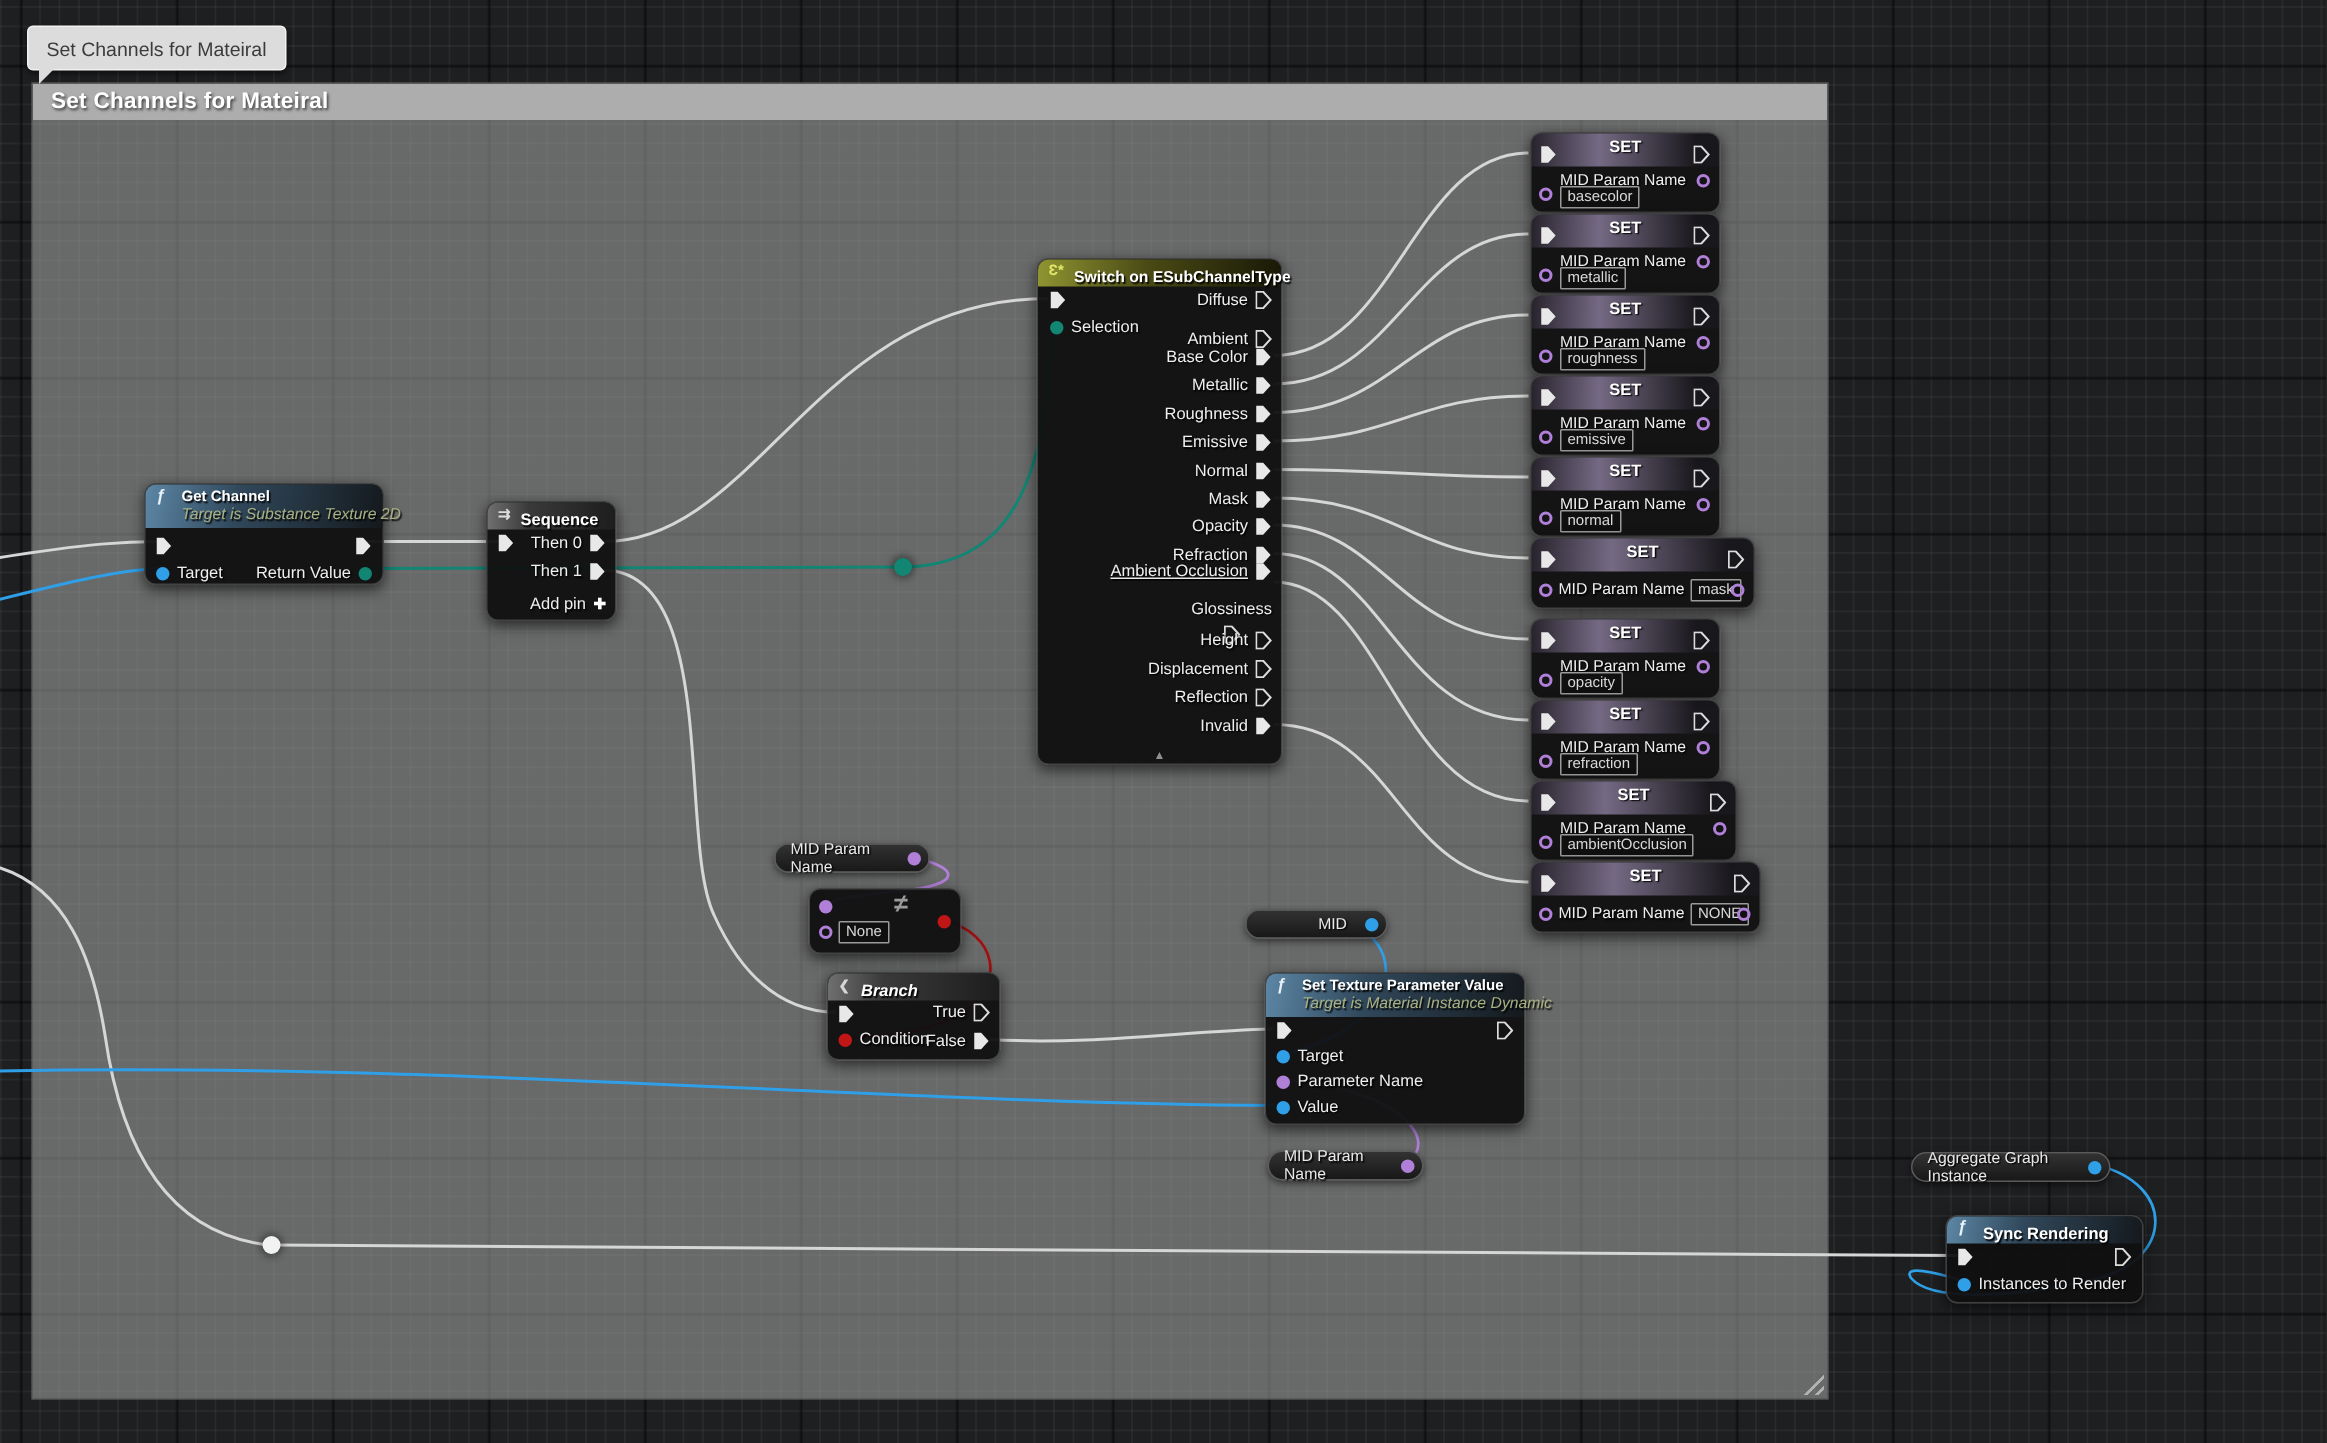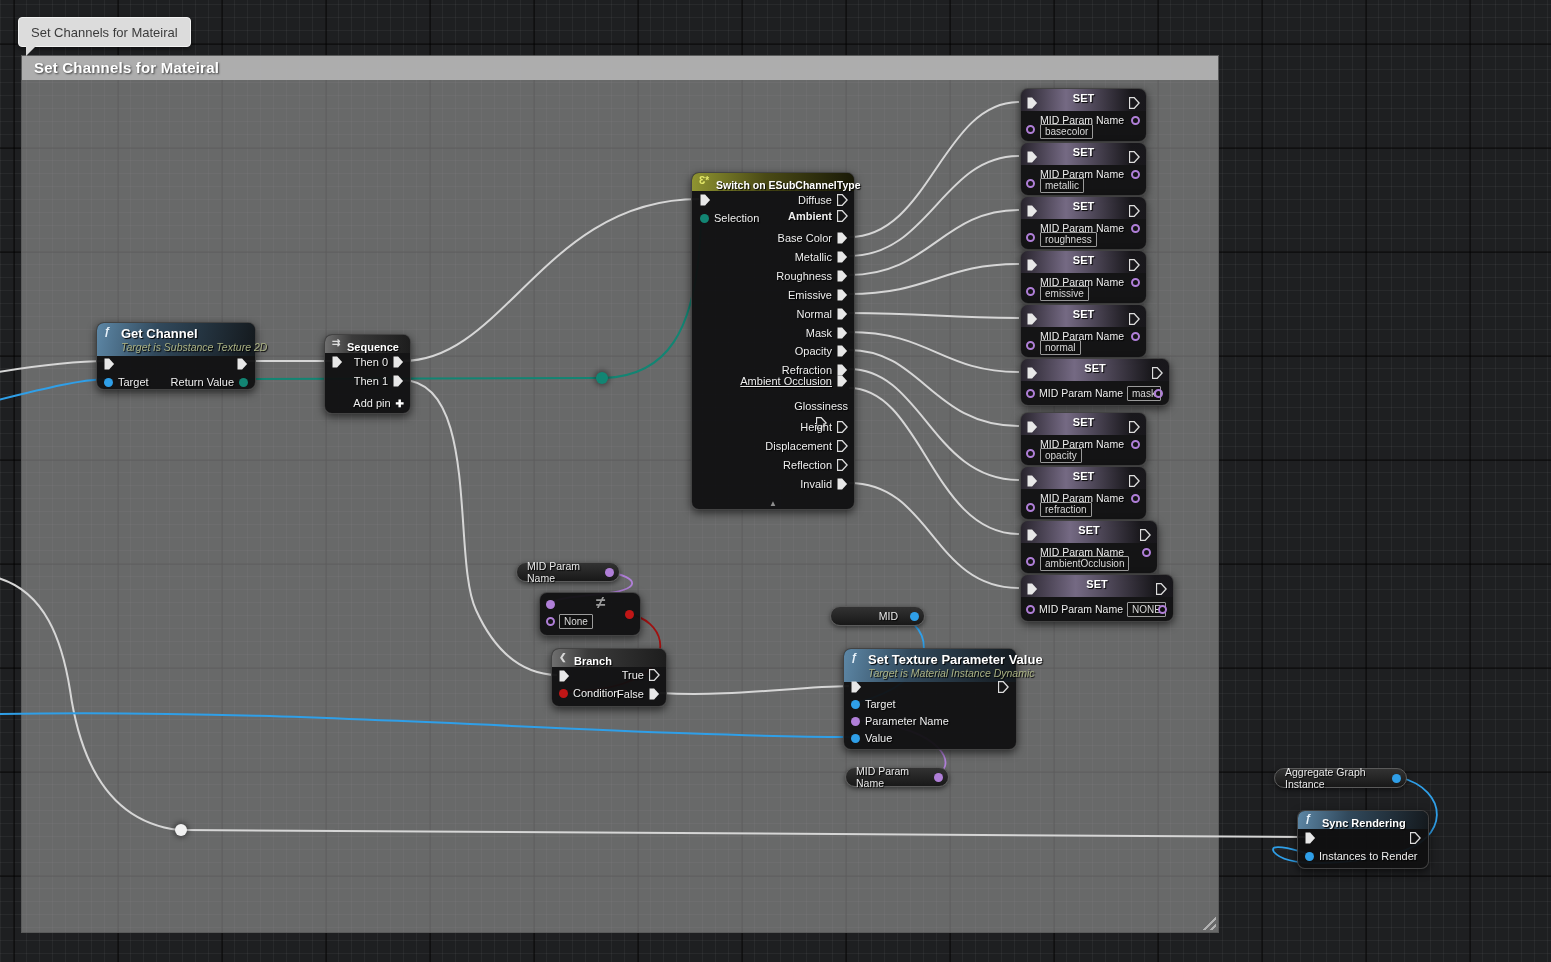--- a/index.html
+++ b/index.html
@@ -32,21 +32,21 @@
     box-shadow:0 2px 4px rgba(0,0,0,.5);}
   .bubble:after{content:"";position:absolute;left:7px;bottom:-10px;
     border:6px solid transparent;border-top-color:#dcdcdc;border-left-color:#dcdcdc;}
   
   #wires{position:absolute;left:0;top:0;z-index:2;pointer-events:none;}
   .rr{position:absolute;border-radius:50%;z-index:2;}
   
   .node{position:absolute;background:rgba(16,16,17,0.95);border-radius:8px;z-index:3;
     border:1px solid rgba(125,125,125,0.45);box-shadow:0 3px 9px rgba(0,0,0,0.6);
     color:#e6e6e6;}
-  .ntitle{font-weight:bold;font-size:13px;color:#fff;text-shadow:1px 1px 1px #000;white-space:nowrap;}
+  .ntitle{font-weight:bold;font-size:10px;color:#fff;text-shadow:1px 1px 1px #000;white-space:nowrap;}
   .nsub{font-style:italic;font-size:10.5px;color:#a9b183;text-shadow:1px 1px 1px #000;white-space:nowrap;}
   .fhead{border-radius:7px 7px 0 0;padding:3px 8px 3px 24px;position:relative;
     background:linear-gradient(100deg,#5d87a6 0%,#31495c 38%,#14191d 100%);}
   .ghead{border-radius:7px 7px 0 0;padding:2px 8px 2px 22px;position:relative;height:14px;
     background:linear-gradient(90deg,#6f6f6f 0%,#3a3a3a 32%,#1d1d1d 100%);}
   .shead{border-radius:7px 7px 0 0;padding:2px 8px 2px 24px;position:relative;height:14px;
     background:linear-gradient(90deg,#8f9431 0%,#4a4a15 45%,#191907 100%);}
   .hicon{position:absolute;left:7px;top:2px;font-size:11px;color:#e8f2fa;font-weight:bold;}
   .set-head{position:absolute;left:0;top:0;right:0;height:22px;border-radius:7px 7px 0 0;
     background:linear-gradient(90deg,rgba(118,98,138,.2) 0%,rgba(196,176,222,.55) 36%,rgba(58,48,74,.12) 88%);}
@@ -183,21 +183,21 @@
       <span class="dot"></span>
       <span class="plabel">Selection</span>
     </div>
 
     <div class="prow" style="right:6px;top:19px;">
         <span class="plabel">Diffuse</span>
         <svg class="pexec" width="11" height="12" viewBox="0 0 11 12">
           <path d="M.5 .5h4.6l5 5.5-5 5.5H.5z" fill="none" stroke="#dcdcdc" stroke-width="1.3"></path>
         </svg>
       </div>
-    <div class="prow" style="right:6px;top:35px;font-weight:bold;">
+    <div class="prow" style="right:6px;top:45px;">
         <span class="plabel">Ambient</span>
         <svg class="pexec" width="11" height="12" viewBox="0 0 11 12">
           <path d="M.5 .5h4.6l5 5.5-5 5.5H.5z" fill="none" stroke="#dcdcdc" stroke-width="1.3"></path>
         </svg>
       </div>
     <div class="prow" style="right:6px;top:57px;">
         <span class="plabel">Base Color</span>
         <svg class="pexec" width="11" height="12" viewBox="0 0 11 12">
           <path d="M.5 .5h4.6l5 5.5-5 5.5H.5z" fill="#e8e8e8"></path>
         </svg>
@@ -544,21 +544,21 @@
       <span class="fld">None</span>
     </div>
     <div class="prow" style="right:6px;top:13px;color:#c01616;">
         <span class="dot"></span>
       </div>
   </div>
 
   <div class="node" style="left:551px;top:648px;width:114px;height:57px;">
     <div class="ghead">
       <span class="hicon" style="color:#d6d6d6;font-size:9px;top:3px;">❮</span>
-      <span class="ntitle" style="font-size:11px;">Branch</span>
+      <span class="ntitle" style="font-size:11px;font-style:italic;">Branch</span>
     </div>
     <div class="prow" style="left:7px;top:19px;">
         <svg width="11" height="12" viewBox="0 0 11 12">
           <path d="M.5 .5h4.6l5 5.5-5 5.5H.5z" fill="#e8e8e8"></path>
         </svg>
       </div>
     <div class="prow" style="right:6px;top:18px;">
       <span class="plabel">True</span>
       <svg width="11" height="12" viewBox="0 0 11 12">
           <path d="M.5 .5h4.6l5 5.5-5 5.5H.5z" fill="none" stroke="#dcdcdc" stroke-width="1.3"></path>

